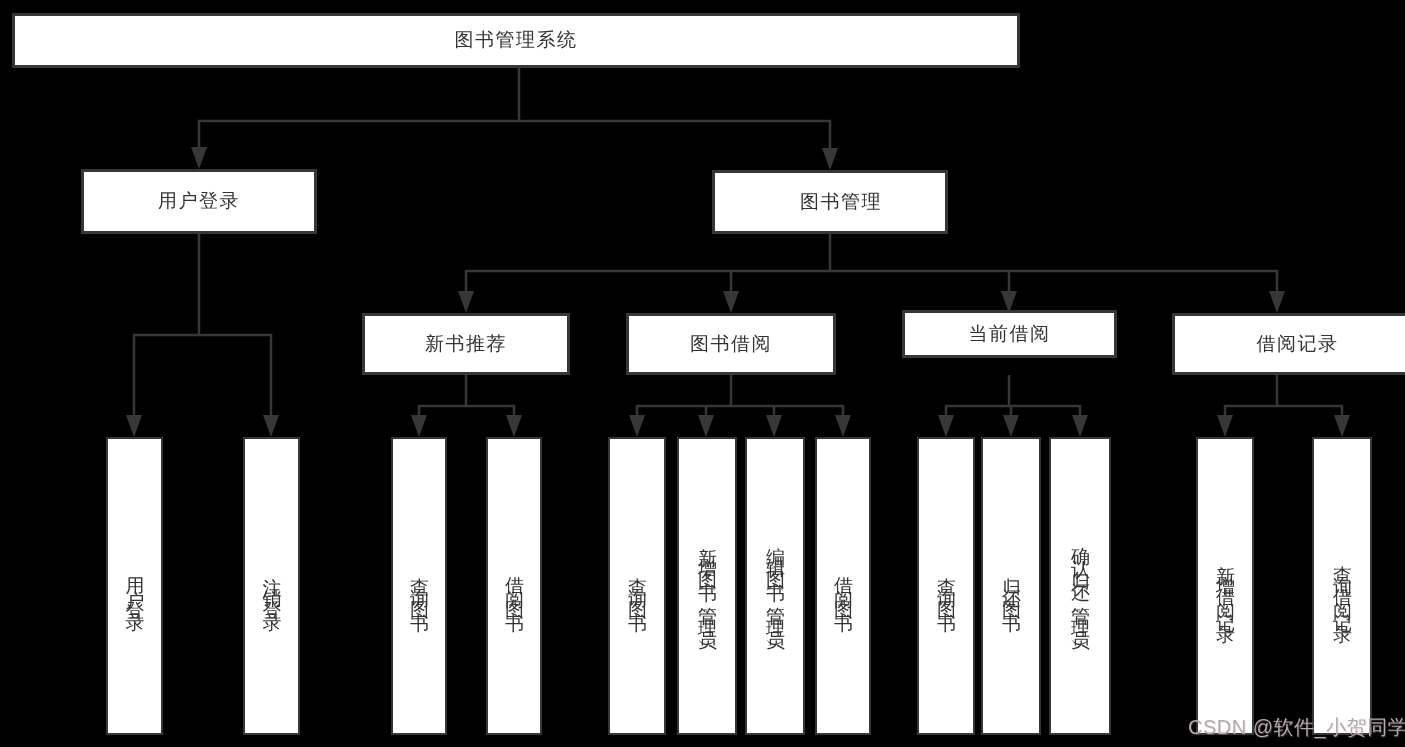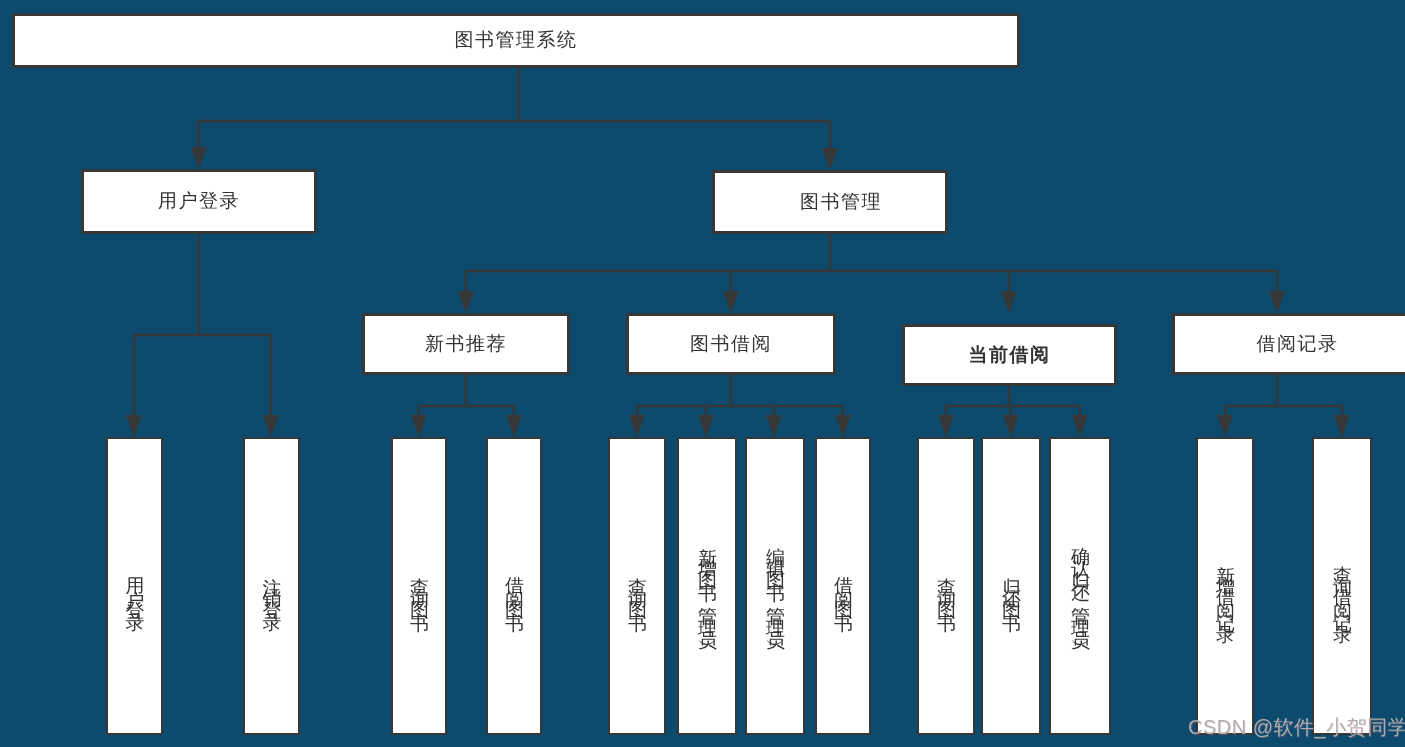--- a/index.html
+++ b/index.html
@@ -1,38 +1,38 @@
 <!DOCTYPE html>
 <html><head>
 <meta charset="utf-8">
 <style>
   html,body{margin:0;padding:0;background:#ffffff;}
   .canvas{
-    position:relative;width:1405px;height:747px;background:#0c4a6e;
+    position:relative;width:1405px;height:747px;background:#000000;
     font-family:"Liberation Sans","DejaVu Sans",sans-serif;overflow:hidden;
   }
   svg.connectors{position:absolute;left:0;top:0;width:1405px;height:747px;}
   .node{
     position:absolute;box-sizing:border-box;background:#ffffff;
     border:3px solid #373737;color:#333333;
     display:flex;align-items:center;justify-content:center;
     font-size:19px;letter-spacing:1.5px;text-align:center;line-height:1.2;
   }
   .vbox{
     border-width:2px;
     writing-mode:vertical-rl;text-orientation:mixed;
     letter-spacing:12px;font-size:19px;top:437px;height:298px;
   }
   
   #root{left:12px;top:13px;width:1008px;height:55px;}
   #l2a{left:81px;top:169px;width:236px;height:65px;}
   #l2b{left:712px;top:170px;width:236px;height:64px;padding-left:22px;}
   #l3a{left:362px;top:313px;width:208px;height:62px;}
   #l3b{left:626px;top:313px;width:210px;height:62px;}
-  #l3c{left:902px;top:324px;width:215px;height:62px;font-weight:bold;}
+  #l3c{left:902px;top:310px;width:215px;height:48px;}
   #l3d{left:1172px;top:313px;width:251px;height:62px;}
   
   #v1{left:106px;width:57px;}
   #v2{left:243px;width:57px;}
   #v3{left:391px;width:56px;}
   #v4{left:486px;width:56px;}
   #v5{left:608px;width:58px;}
   #v6{left:677px;width:60px;}
   #v7{left:745px;width:60px;}
   #v8{left:815px;width:56px;}

